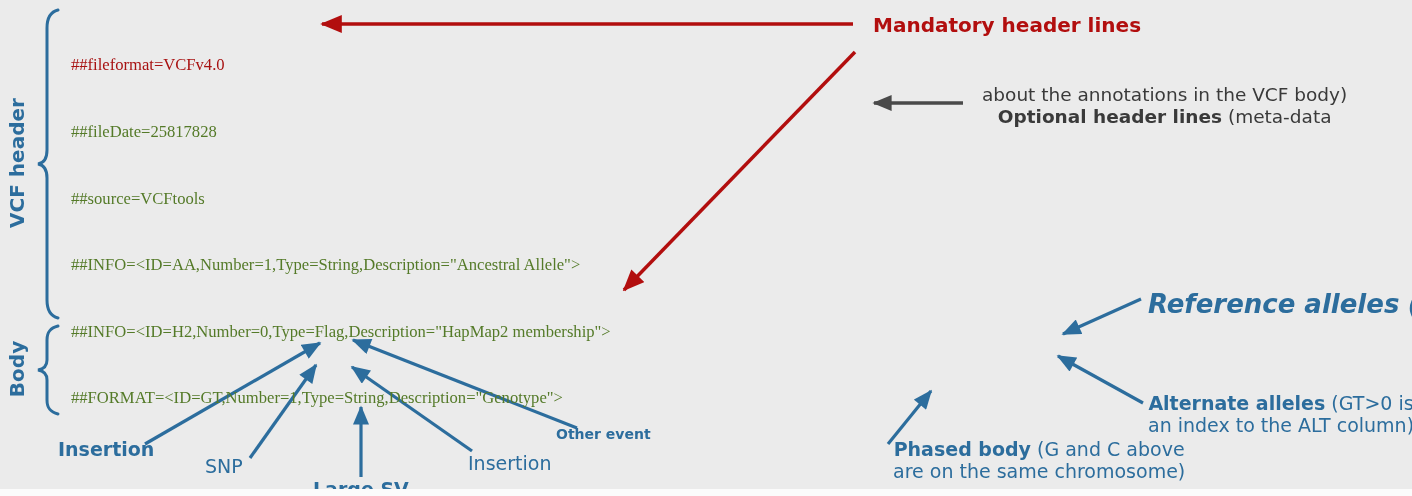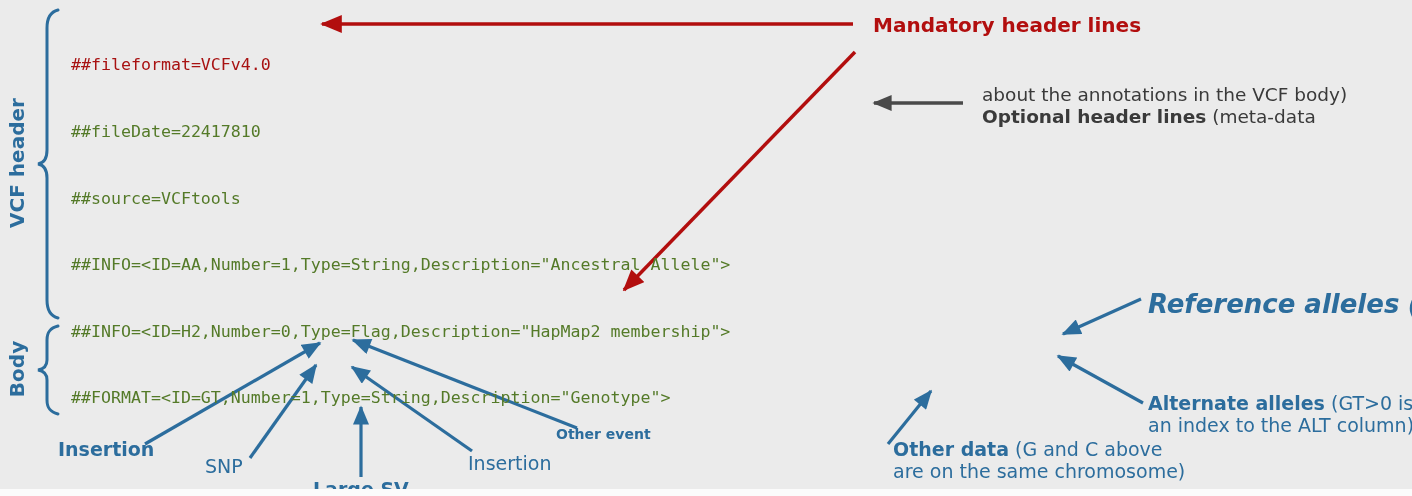--- a/index.html
+++ b/index.html
@@ -7,25 +7,25 @@
     position:relative; width:1412px; height:496px;
     background:#ebebeb; overflow:hidden;
     font-family:"DejaVu Sans", sans-serif;
   }
   .code {
     position:absolute; left:71px; top:10px;
     font-family:"DejaVu Sans Mono", monospace;
     font-size:16.6px; line-height:22.2px;
     white-space:pre;
   }
-  .ln { height:22.2px; }
+  .ln { height:22.2px;font-family:Liberation Serif, serif; }
   .c-red   { color:#a81212; }
   .c-green { color:#547a28; }
 
-  .ann { position:absolute; white-space:nowrap; }
+  .ann { position:absolute; white-space:nowrap;text-align:center; }
   .blue { color:#2c6d9d; }
   .bold { font-weight:bold; }
 
   .ann-mandatory { left:873px; top:13px; font-size:20px; font-weight:bold; color:#b20e0e; }
   .ann-optional  { left:982px; top:84px;  font-size:18.5px; color:#3a3a3a; line-height:21.5px; }
   .ann-reference { left:1148px; top:289px; font-size:26px;font-style:italic; }
   .ann-alternate { left:1148px; top:392px; font-size:19px; line-height:22px; }
   .ann-phased    { left:893px;  top:438px; font-size:19px; line-height:22px; }
   .ann-deletion  { left:58px;  top:438px; font-size:19px; font-weight:bold; }
   .ann-snp       { left:205px; top:455px; font-size:19px; font-weight:normal; }
@@ -77,21 +77,21 @@
     <line x1="888" y1="444" x2="931" y2="391" stroke="#2c6d9d" stroke-width="3.2" marker-end="url(#mBlue)"></line>
     <line x1="1141" y1="299" x2="1063" y2="334" stroke="#2c6d9d" stroke-width="3.2" marker-end="url(#mBlue)"></line>
     <line x1="1143" y1="403" x2="1058" y2="356" stroke="#2c6d9d" stroke-width="3.2" marker-end="url(#mBlue)"></line>
   </svg>
 
   <div class="side-label header">VCF header</div>
   <div class="side-label body">Body</div>
 
   <div class="code">
     <div class="ln c-red">##fileformat=VCFv4.0</div>
-    <div class="ln c-green">##fileDate=22417810</div>
+    <div class="ln c-green">##fileDate=25817828</div>
     <div class="ln c-green">##source=VCFtools</div>
     <div class="ln c-green">##INFO=&lt;ID=AA,Number=1,Type=String,Description="Ancestral Allele"&gt;</div>
     <div class="ln c-green">##INFO=&lt;ID=H2,Number=0,Type=Flag,Description="HapMap2 membership"&gt;</div>
     <div class="ln c-green">##FORMAT=&lt;ID=GT,Number=1,Type=String,Description="Genotype"&gt;</div>
     
     
     
     
     
     
@@ -112,21 +112,21 @@
   <div class="ann ann-reference blue">
     <span class="bold">Reference alleles</span><span> (GT=0)</span>
   </div>
 
   <div class="ann ann-alternate blue">
     <div><span class="bold">Alternate alleles</span><span> (GT&gt;0 is</span></div>
     <div>an index to the ALT column)</div>
   </div>
 
   <div class="ann ann-phased blue">
-    <div><span class="bold">Other data</span><span> (G and C above</span></div>
+    <div><span class="bold">Phased body</span><span> (G and C above</span></div>
     <div>are on the same chromosome)</div>
   </div>
 
   <div class="ann ann-deletion blue">Insertion</div>
   <div class="ann ann-snp blue">SNP</div>
   <div class="ann ann-largesv blue">Large SV</div>
   <div class="ann ann-insertion blue">Insertion</div>
   <div class="ann ann-other blue">Other event</div>
 
   <div class="bottom-strip"></div>

